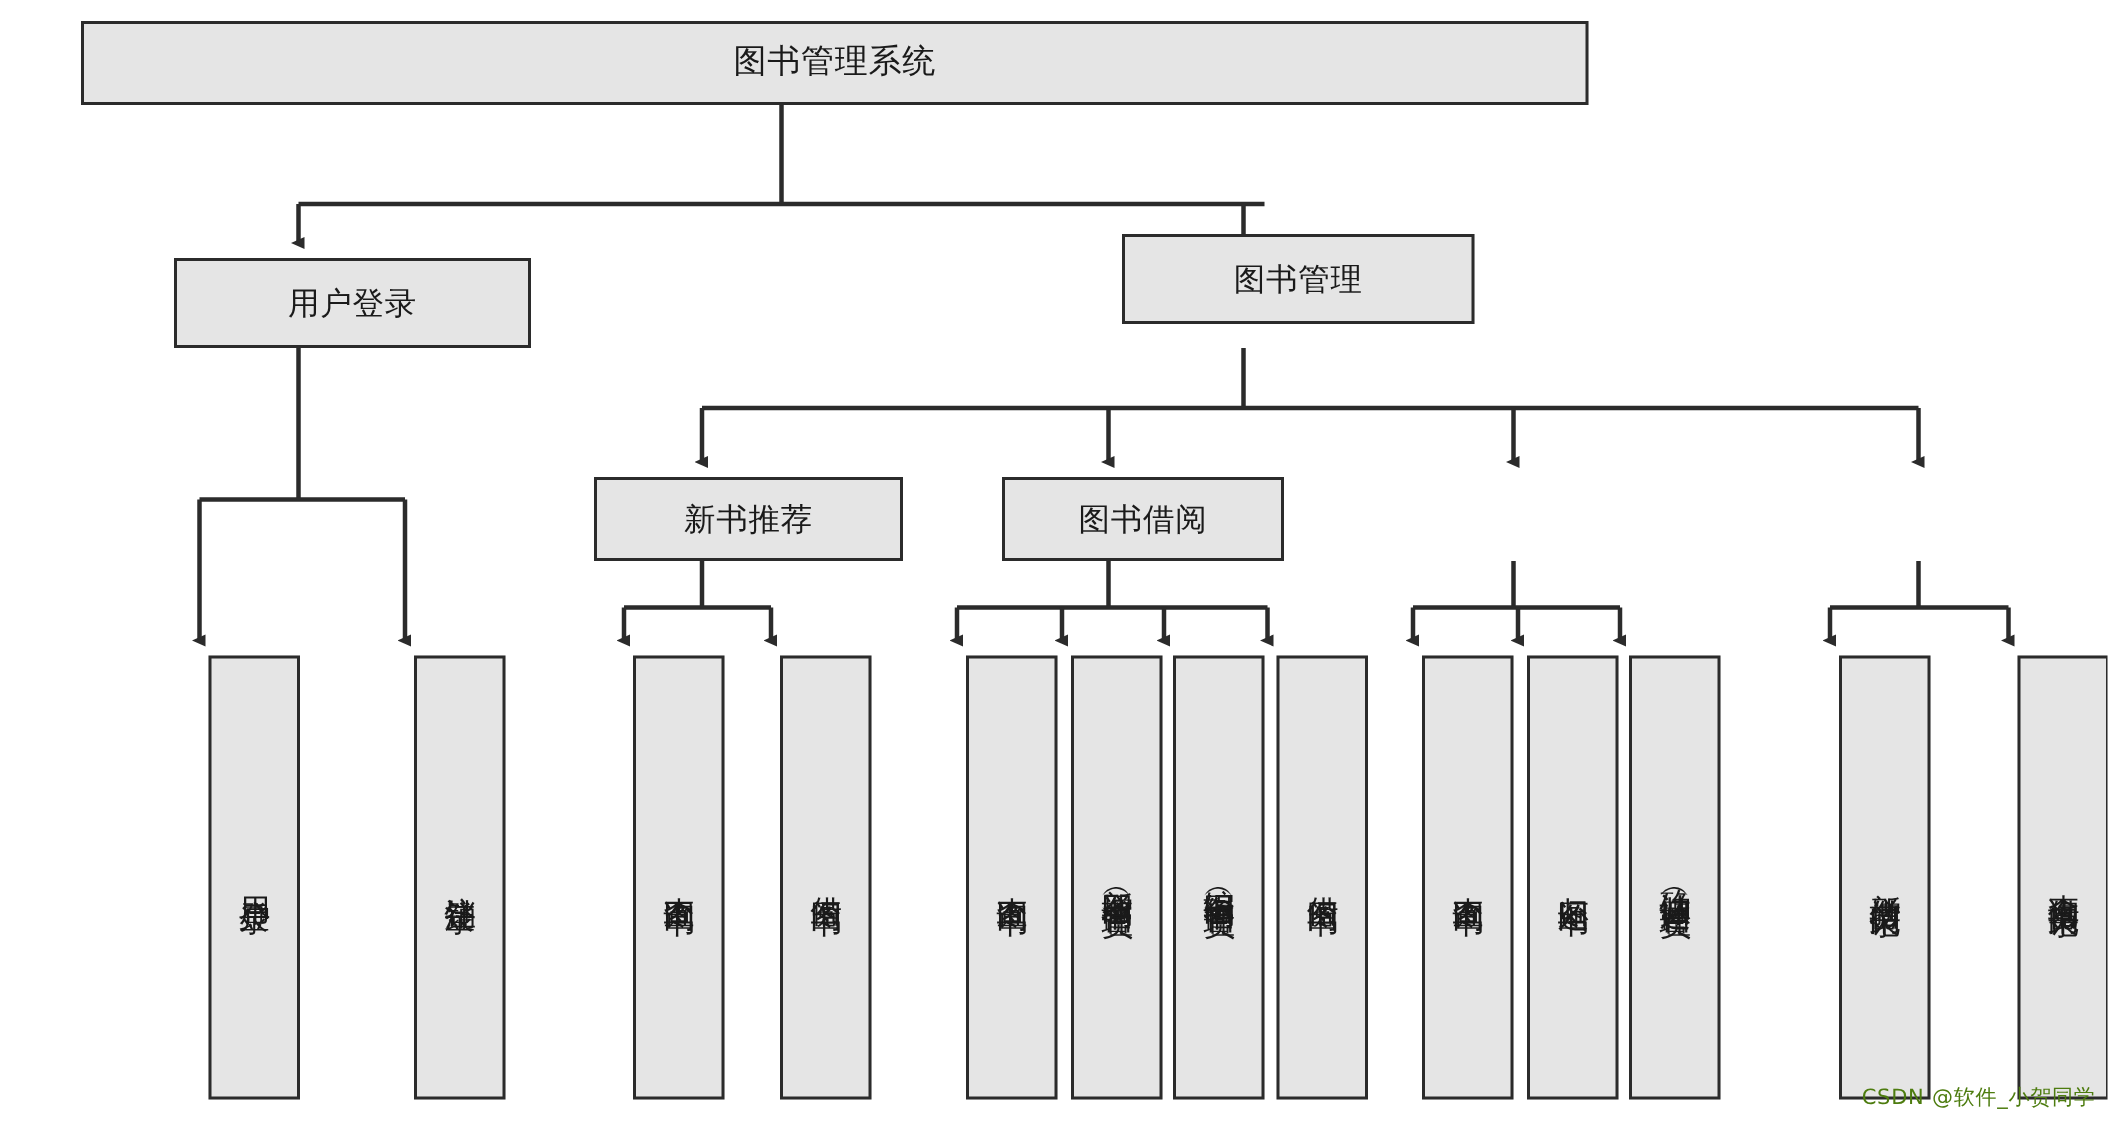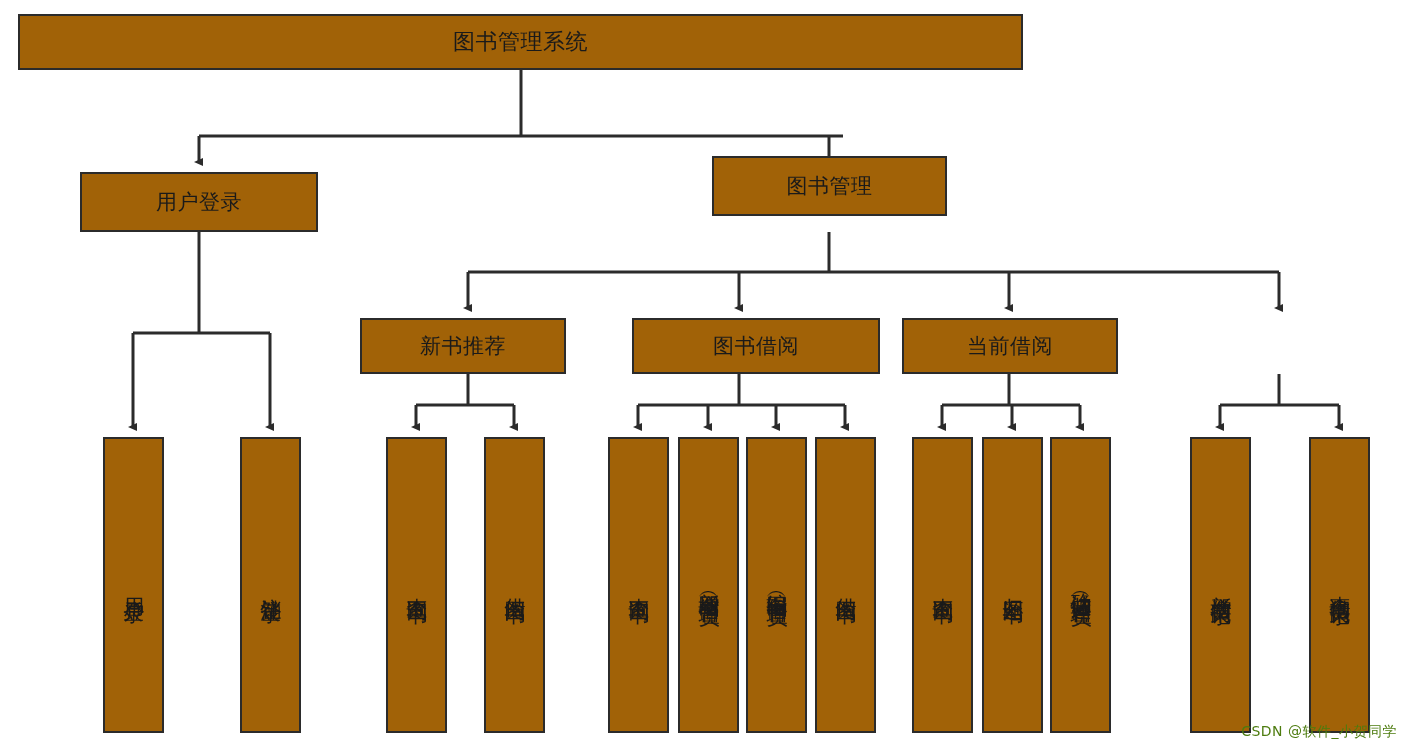--- a/index.html
+++ b/index.html
@@ -18,26 +18,27 @@
   #diagram {
     position: absolute;
     left: 0;
     top: 0;
     width: 1405px;
     height: 747px;
   }
   .node {
     position: absolute;
     box-sizing: border-box;
-    background: #a16207;
+    background: #e5e5e5;
     border: 2.5px solid #2b2b2b;
     display: flex;
     align-items: center;
     justify-content: center;
     color: #1a1a1a;
+    margin-left: 36px;
   }
   .node-label {
     display: block;
     text-align: center;
     line-height: 1.18;
     white-space: pre;
   }
   
   .node.horizontal .node-label {
     font-size: 21px;
@@ -143,25 +144,22 @@
   <div class="node horizontal" style="left:80px; top:172px; width:238px; height:60px;">
     <span class="node-label">用户登录</span>
   </div>
   <div class="node horizontal" style="left:712px; top:156px; width:235px; height:60px;">
     <span class="node-label">图书管理</span>
   </div>
 
   <div class="node horizontal" style="left:360px; top:318px; width:206px; height:56px;">
     <span class="node-label">新书推荐</span>
   </div>
-  <div class="node horizontal" style="left:632px; top:318px; width:248px; height:56px;">
+  <div class="node horizontal" style="left:632px; top:318px; width:188px; height:56px;">
     <span class="node-label">图书借阅</span>
-  </div>
-  <div class="node horizontal" style="left:902px; top:318px; width:216px; height:56px;">
-    <span class="node-label">当前借阅</span>
   </div>
 
   <div class="node vertical" style="left:103px; top:437px; width:61px; height:296px;">
     <span class="node-label">用户登录</span>
   </div>
   <div class="node vertical" style="left:240px; top:437px; width:61px; height:296px;">
     <span class="node-label">注销登录</span>
   </div>
 
   <div class="node vertical" style="left:386px; top:437px; width:61px; height:296px;">

